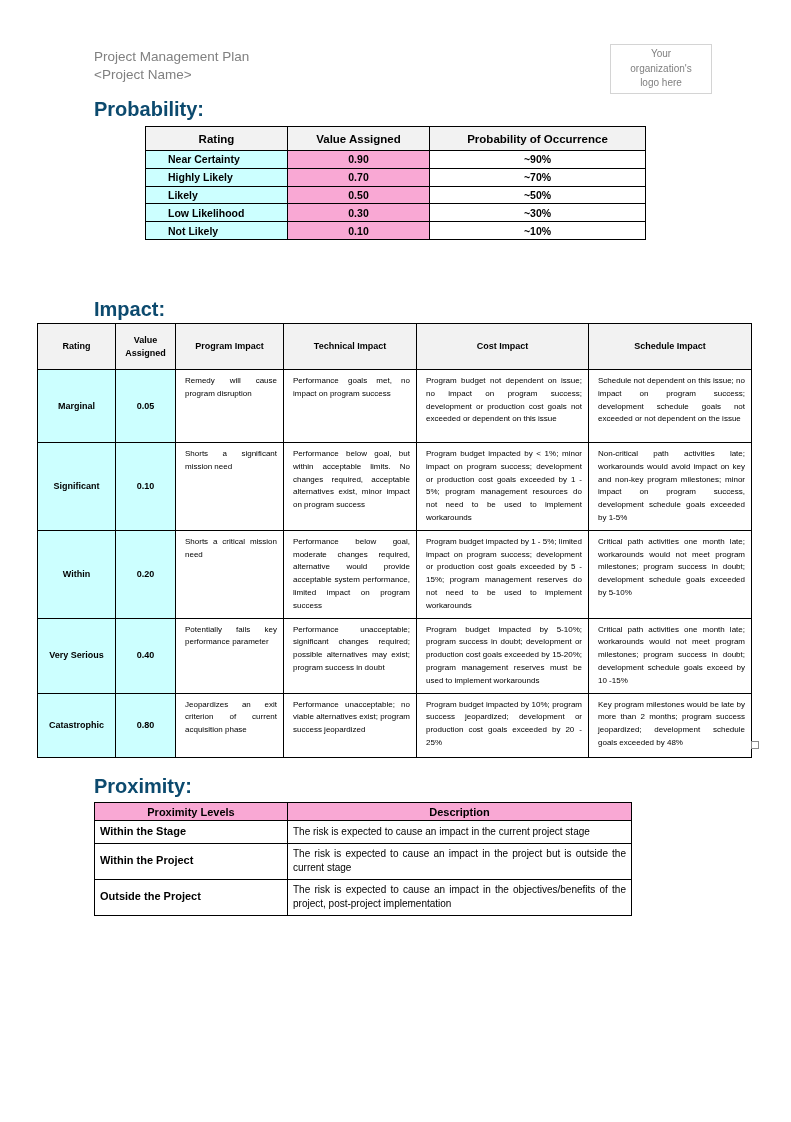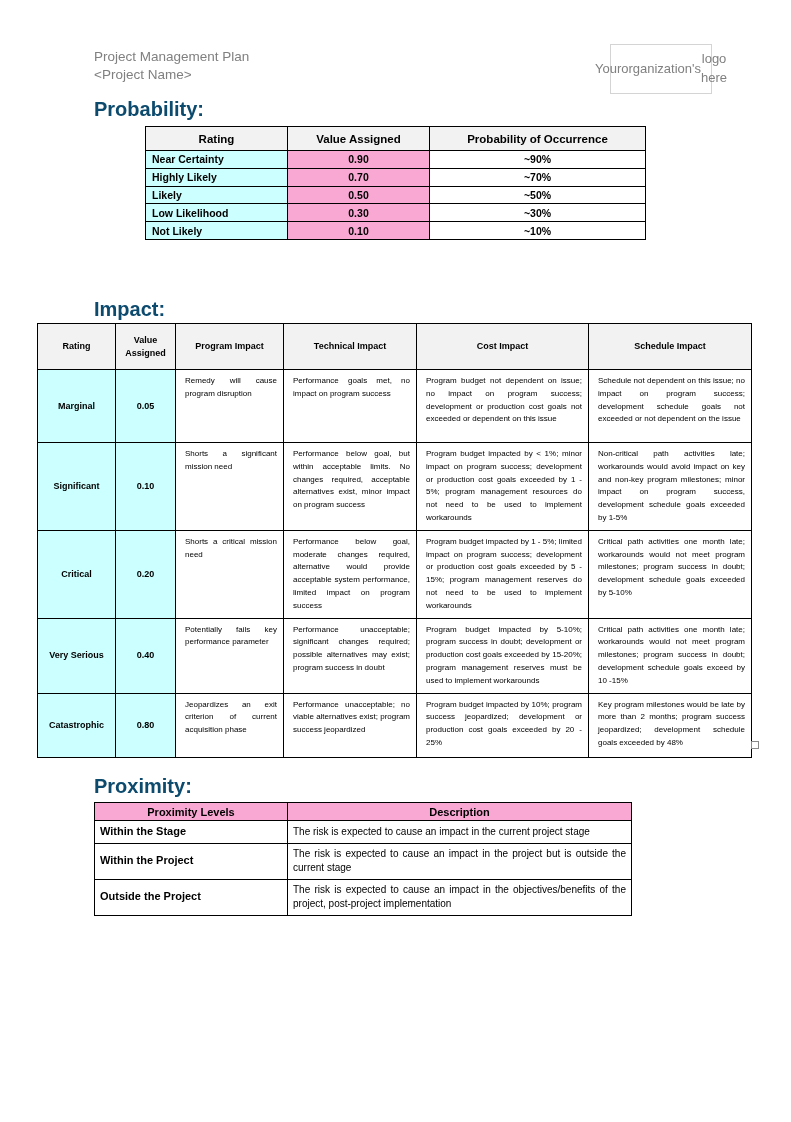--- a/index.html
+++ b/index.html
@@ -41,24 +41,25 @@
     padding-top: 4px;
   }
   .header-title-block div { white-space: nowrap; }
 
   .logo-box {
     width: 102px;
     height: 50px;
     border: 1px solid #d4d4d4;
     box-sizing: border-box;
     display: flex;
+    flex-direction: column;
     align-items: center;
     justify-content: center;
     color: #808080;
-    font-size: 13px;
+    font-size: 10px;
     line-height: 1.45;
     text-align: center;
     margin-right: 22px;
   }
 
   
   .section-heading {
     position: absolute;
     font-size: 20px;
     font-weight: bold;
@@ -95,21 +96,21 @@
     text-align: center;
   }
   #probability-table td {
     height: 16.8px;
     font-size: 10.5px;
     font-weight: bold;
   }
   #probability-table td.c-rating {
     background: #ccffff;
     text-align: left;
-    padding-left: 6px;
+    padding-left: 22px;
   }
   #probability-table td.c-value {
     background: #f9a8d4;
     text-align: center;
   }
   #probability-table td.c-prob {
     background: #ffffff;
     text-align: center;
   }
 
@@ -293,21 +294,21 @@
       </tr>
       <tr style="height:85px">
         <td class="c-rating">Significant</td>
         <td class="c-value">0.10</td>
         <td>Shorts a significant mission need</td>
         <td>Performance below goal, but within acceptable limits.  No changes required, acceptable alternatives exist, minor impact on program success</td>
         <td>Program budget impacted by &lt; 1%; minor impact on program success; development or production cost goals exceeded by 1 - 5%; program management resources do not need to be used to implement workarounds</td>
         <td>Non-critical path activities late; workarounds would avoid impact on key and non-key program milestones; minor impact on program success, development schedule goals exceeded by 1-5%</td>
       </tr>
       <tr style="height:84px">
-        <td class="c-rating">Critical</td>
+        <td class="c-rating">Within</td>
         <td class="c-value">0.20</td>
         <td>Shorts a critical mission need</td>
         <td>Performance below goal, moderate changes required, alternative would provide acceptable system performance, limited impact on program success</td>
         <td>Program budget impacted by 1 - 5%; limited impact on program success; development or production cost goals exceeded by 5 - 15%; program management reserves do not need to be used to implement workarounds</td>
         <td>Critical path activities one month late; workarounds would not meet program milestones; program success in doubt; development schedule goals exceeded by 5-10%</td>
       </tr>
       <tr style="height:75px">
         <td class="c-rating">Very Serious</td>
         <td class="c-value">0.40</td>
         <td>Potentially fails key performance parameter</td>

